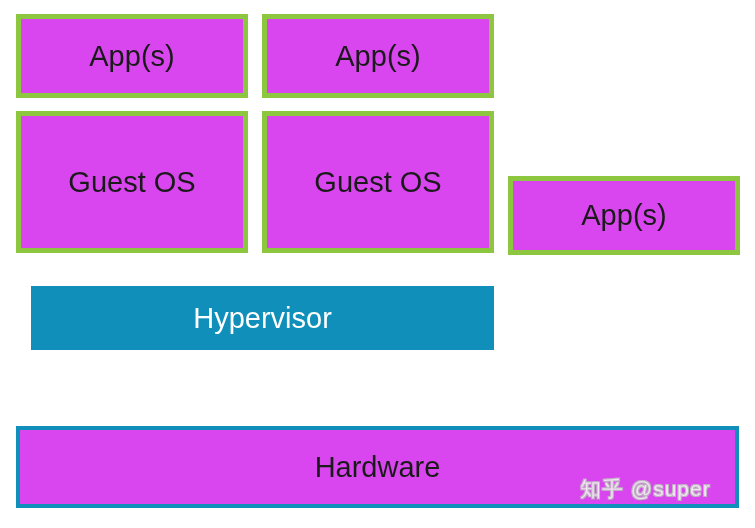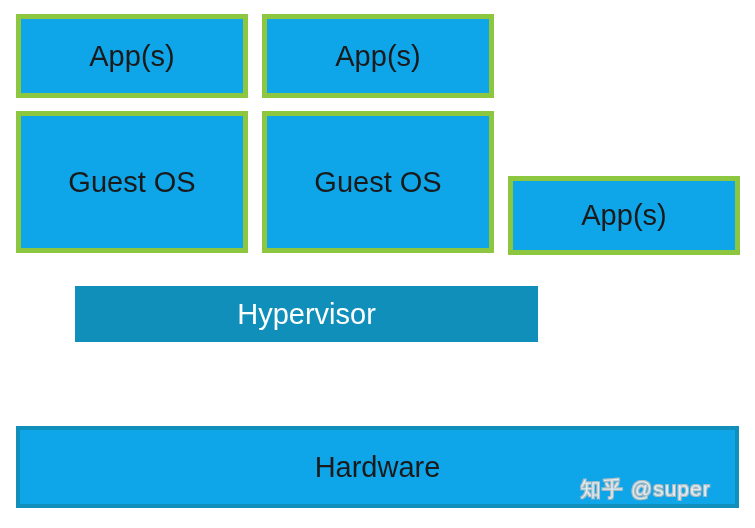--- a/index.html
+++ b/index.html
@@ -16,37 +16,37 @@
     overflow: hidden;
     color: var(--text, #1a1a1a);
   }
   .box {
     position: absolute;
     box-sizing: border-box;
     display: flex;
     align-items: center;
     justify-content: center;
     font-size: 29px;
-    background: #0ea5e9;
+    background: #d946ef;
   }
   .green-border { border: 5px solid var(--green, #8dc63f); }
   .blue-border  { border: 4px solid var(--blue, #0f8fba); }
   .blue-fill {
     background: var(--blue, #0f8fba);
     color: #ffffff;
     border: none;
   }
   
   #app1   { left: 16px;  top: 14px;  width: 232px; height: 84px; }
   #app2   { left: 262px; top: 14px;  width: 232px; height: 84px; }
   #guest1 { left: 16px;  top: 111px; width: 232px; height: 142px; }
   #guest2 { left: 262px; top: 111px; width: 232px; height: 142px; }
   #app3   { left: 508px; top: 176px; width: 232px; height: 79px; }
   #host   { left: 16px;  top: 264px; width: 723px; height: 152px; display: block; }
-  #hyp    { left: 31px;  top: 286px; width: 463px; height: 56px; margin-left: 44px; }
+  #hyp    { left: 31px;  top: 286px; width: 463px; height: 64px; }
   #hw     { left: 16px;  top: 426px; width: 723px; height: 82px; align-items: center; }
   .host-label {
     position: absolute;
     left: 0; top: 98px; width: 100%;
     text-align: center;
     font-size: 29px;
     line-height: 40px;
   }
   .watermark {
     position: absolute;

